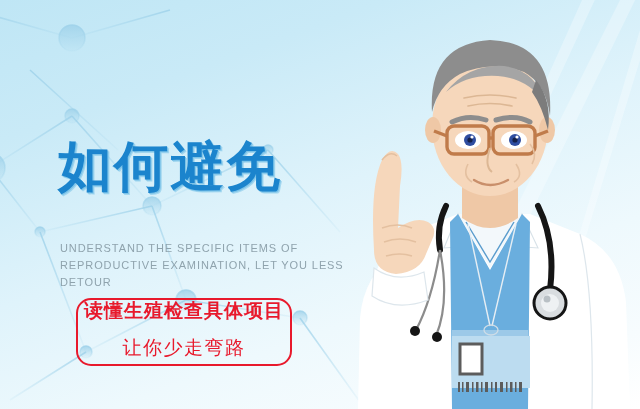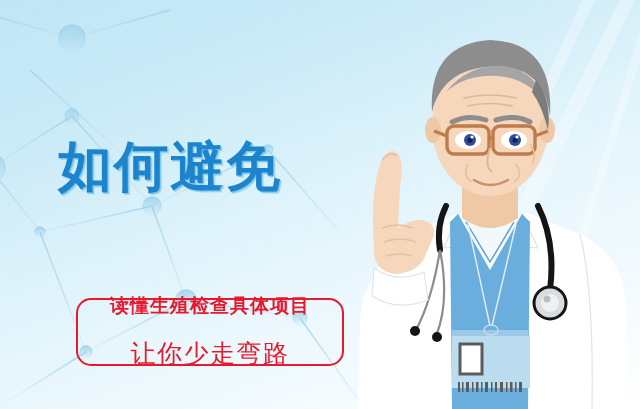--- a/index.html
+++ b/index.html
@@ -36,32 +36,32 @@
   #head2{top:168px;}
 
   #sub-en{
     position:absolute;left:60px;top:240px;width:330px;
     font-size:11px;line-height:17px;color:#8fa3ad;
     letter-spacing:.9px;
   }
 
   #cta{
     position:absolute;left:76px;top:298px;
-    width:268px;height:68px;
+    width:216px;height:68px;
     border:2px solid #e8192c;border-radius:15px;
     box-sizing:border-box;
-    display:flex;flex-direction:column;align-items:center;justify-content:center;
+    display:flex;flex-direction:column;align-items:center;
   }
   #cta-1{
     font-size:19px;font-weight:700;color:#e8192c;letter-spacing:1px;
     font-family:"DejaVu Sans","Liberation Sans",sans-serif;line-height:1.15;
   }
   #cta-2{
-    font-size:25px;font-weight:400;color:#e8192c;letter-spacing:1.5px;
-    font-family:Liberation Sans, sans-serif;line-height:1.3;margin-top:20px;
+    font-size:19px;font-weight:400;color:#e8192c;letter-spacing:1.5px;
+    font-family:Liberation Serif, serif;line-height:1.3;margin-top:14px;
   }
 
   
   #doctor{position:absolute;right:0;top:0;width:300px;height:409px;}
 </style>
 </head>
 <body>
 
 <div id="banner">
 
@@ -108,20 +108,21 @@
       <polygon points="600,-40 470,250 478,252 604,-20"></polygon>
       <polygon points="640,30 560,300 566,301 640,60"></polygon>
     </g>
   </svg>
 
   <div id="copy">
 
 
     <div class="head" id="head1">如何避免</div>
 
+    <div id="sub-en">UNDERSTAND THE SPECIFIC ITEMS OF REPRODUCTIVE EXAMINATION, LET YOU LESS DETOUR</div>
 
     <div id="cta">
       <div id="cta-1">读懂生殖检查具体项目</div>
       <div id="cta-2">让你少走弯路</div>
     </div>
   </div>
 
   <svg id="doctor" viewBox="0 0 300 409" preserveAspectRatio="xMidYMax meet">
 
     <g>

